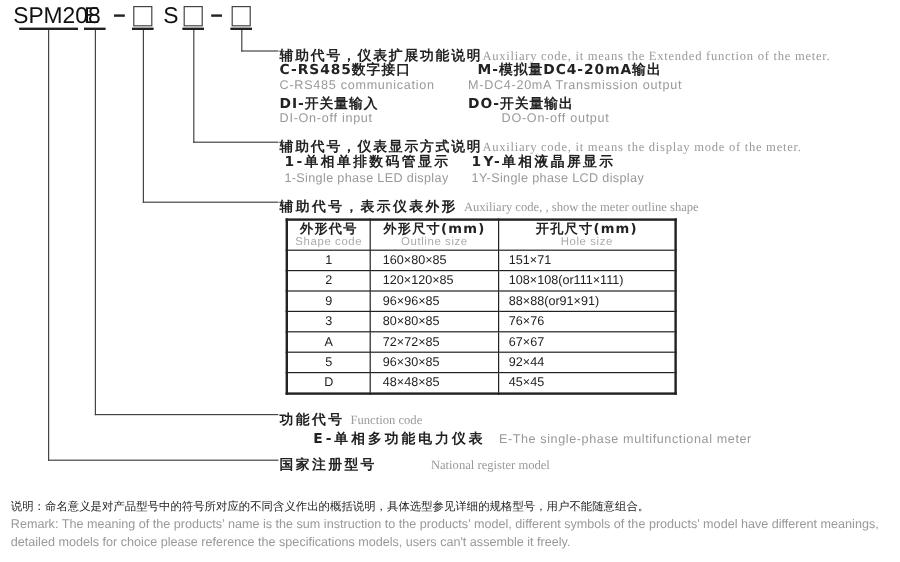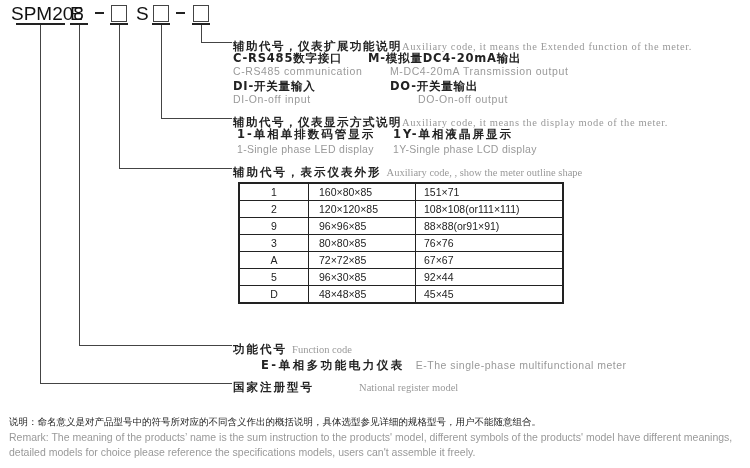--- a/index.html
+++ b/index.html
@@ -58,21 +58,21 @@
 <div class="hline" style="left:79px;top:345px;width:153px;"></div>
 
 <div class="vline" style="left:40px;top:25px;height:359px;"></div>
 <div class="hline" style="left:40px;top:383px;width:192px;"></div>
 
 <div class="abs" style="left:233px;top:35px;">
   <span class="cn">辅助代号，仪表扩展功能说明</span><span class="en">Auxiliary code, it means the Extended function of the meter.</span>
 </div>
 <div class="abs opt-cn" style="left:233px;top:51px;">C-RS485数字接口</div>
 <div class="abs opt-en" style="left:233px;top:65px;">C-RS485 communication</div>
-<div class="abs opt-cn" style="left:368px;top:51px;">M-模拟量DC4-20mA输出</div>
+<div class="abs opt-cn" style="left:398px;top:51px;">M-模拟量DC4-20mA输出</div>
 <div class="abs opt-en" style="left:390px;top:65px;">M-DC4-20mA Transmission output</div>
 <div class="abs opt-cn" style="left:233px;top:79px;">DI-开关量输入</div>
 <div class="abs opt-en" style="left:233px;top:93px;">DI-On-off input</div>
 <div class="abs opt-cn" style="left:390px;top:79px;">DO-开关量输出</div>
 <div class="abs opt-en" style="left:390px;top:93px;padding-left:28px;">DO-On-off output</div>
 
 <div class="abs" style="left:233px;top:111px;">
   <span class="cn">辅助代号，仪表显示方式说明</span><span class="en">Auxiliary code, it means the display mode of the meter.</span>
 </div>
 <div class="abs opt-cn" style="left:237px;top:127px;letter-spacing:2px;">1-单相单排数码管显示</div>
@@ -80,20 +80,34 @@
 <div class="abs opt-cn" style="left:393px;top:127px;letter-spacing:2px;">1Y-单相液晶屏显示</div>
 <div class="abs opt-en" style="left:393px;top:143px;letter-spacing:0.3px;">1Y-Single phase LCD  display</div>
 
 <div class="abs" style="left:233px;top:161px;">
   <span class="cn" style="letter-spacing:2px;">辅助代号，表示仪表外形</span>
   <span class="en" style="letter-spacing:0;">Auxiliary code, , show the meter outline shape</span>
 </div>
 
 <table class="shape">
   <tbody>
+      <tr>
+    <th>
+          <span class="h-cn">外形代号</span>
+          <span class="h-en">Shape code</span>
+        </th>
+    <th>
+          <span class="h-cn">外形尺寸(mm)</span>
+          <span class="h-en">Outline size</span>
+        </th>
+    <th>
+          <span class="h-cn">开孔尺寸(mm)</span>
+          <span class="h-en">Hole size</span>
+        </th>
+  </tr>
   <tr>
     <td class="c1">1</td>
     <td class="c2">160×80×85</td>
     <td class="c3">151×71</td>
   </tr>
   <tr>
     <td class="c1">2</td>
     <td class="c2">120×120×85</td>
     <td class="c3">108×108(or111×111)</td>
   </tr>

